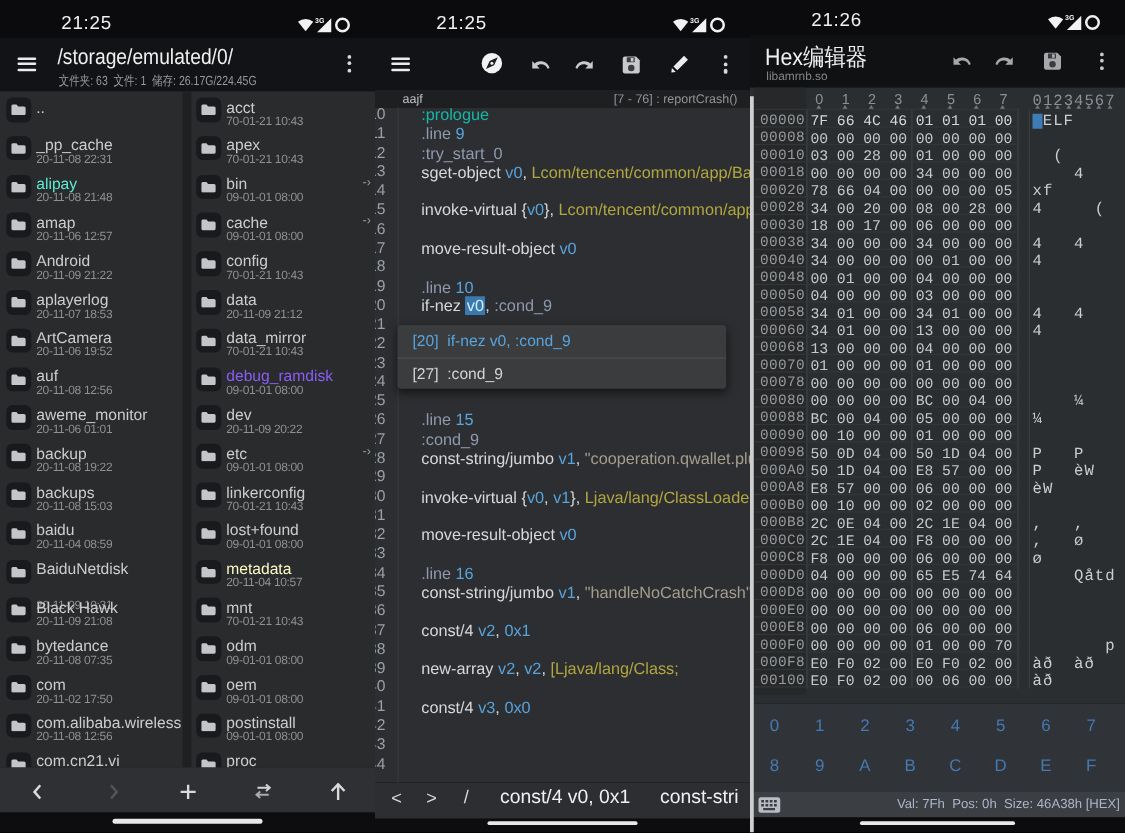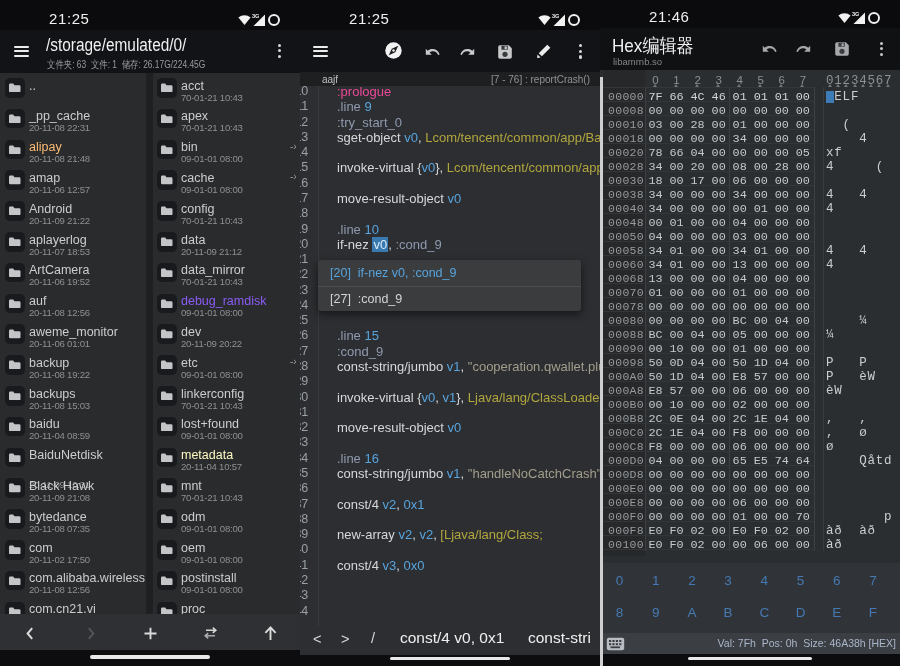--- a/index.html
+++ b/index.html
@@ -40,21 +40,21 @@
       <div class="abs" style="left:5px;top:35.8px;width:19.5px;height:19.5px;background:#191a1d;border-radius:5px"></div>
       <svg class="abs" style="left:9px;top:40.8px" width="11.5" height="9.2" viewBox="0 0 12.6 10">
         <path d="M0,2 Q0,0.6 1.4,0.6 L4.6,0.6 L6,2.3 L11.2,2.3 Q12.6,2.3 12.6,3.7 L12.6,8.6 Q12.6,10 11.2,10 L1.4,10 Q0,10 0,8.6 Z" fill="#c3c5c7"></path>
       </svg>
       <div class="abs" style="left:29px;top:36.3px;font-size:12.5px;color:#cbcdcf;white-space:nowrap">_pp_cache</div>
       <div class="abs" style="left:29px;top:49.3px;font-size:9.6px;color:#8e9092;letter-spacing:-0.25px;white-space:nowrap">20-11-08 22:31</div>
       <div class="abs" style="left:5px;top:66.6px;width:19.5px;height:19.5px;background:#191a1d;border-radius:5px"></div>
       <svg class="abs" style="left:9px;top:71.6px" width="11.5" height="9.2" viewBox="0 0 12.6 10">
         <path d="M0,2 Q0,0.6 1.4,0.6 L4.6,0.6 L6,2.3 L11.2,2.3 Q12.6,2.3 12.6,3.7 L12.6,8.6 Q12.6,10 11.2,10 L1.4,10 Q0,10 0,8.6 Z" fill="#c3c5c7"></path>
       </svg>
-      <div class="abs" style="left:29px;top:67.1px;font-size:12.5px;color:#fdba74;white-space:nowrap">alipay</div>
+      <div class="abs" style="left:29px;top:67.1px;font-size:12.5px;color:#5eead4;white-space:nowrap">alipay</div>
       <div class="abs" style="left:29px;top:80.1px;font-size:9.6px;color:#8e9092;letter-spacing:-0.25px;white-space:nowrap">20-11-08 21:48</div>
       <div class="abs" style="left:5px;top:97.4px;width:19.5px;height:19.5px;background:#191a1d;border-radius:5px"></div>
       <svg class="abs" style="left:9px;top:102.4px" width="11.5" height="9.2" viewBox="0 0 12.6 10">
         <path d="M0,2 Q0,0.6 1.4,0.6 L4.6,0.6 L6,2.3 L11.2,2.3 Q12.6,2.3 12.6,3.7 L12.6,8.6 Q12.6,10 11.2,10 L1.4,10 Q0,10 0,8.6 Z" fill="#c3c5c7"></path>
       </svg>
       <div class="abs" style="left:29px;top:97.9px;font-size:12.5px;color:#cbcdcf;white-space:nowrap">amap</div>
       <div class="abs" style="left:29px;top:110.9px;font-size:9.6px;color:#8e9092;letter-spacing:-0.25px;white-space:nowrap">20-11-06 12:57</div>
       <div class="abs" style="left:5px;top:128.2px;width:19.5px;height:19.5px;background:#191a1d;border-radius:5px"></div>
       <svg class="abs" style="left:9px;top:133.2px" width="11.5" height="9.2" viewBox="0 0 12.6 10">
         <path d="M0,2 Q0,0.6 1.4,0.6 L4.6,0.6 L6,2.3 L11.2,2.3 Q12.6,2.3 12.6,3.7 L12.6,8.6 Q12.6,10 11.2,10 L1.4,10 Q0,10 0,8.6 Z" fill="#c3c5c7"></path>
@@ -319,21 +319,21 @@
         <polygon points="6.8,14.6 11.2,14.6 9,17.4" fill="#ececec"></polygon>
       </g>
     </svg>
 <div class="abs" style="left:278.5px;top:44.0px;width:3.4px;height:3.4px;background:#d8d8d8;border-radius:50%"></div>
     <div class="abs" style="left:278.5px;top:49.6px;width:3.4px;height:3.4px;background:#d8d8d8;border-radius:50%"></div>
     <div class="abs" style="left:278.5px;top:55.2px;width:3.4px;height:3.4px;background:#d8d8d8;border-radius:50%"></div>
 <div class="abs" style="left:22px;top:73.5px;font-size:10px;color:#bfc1c3">aajf</div>
 <div class="abs" style="right:10px;top:74px;font-size:10px;color:#929496">[7 - 76] : reportCrash()</div>
 <div class="abs" style="left:17.5px;top:86px;width:1px;height:540px;background:#37393c"></div>
 <div class="abs" style="left:-13px;top:84.0px;width:21.3px;text-align:right;font-size:12.5px;color:#9aa0a6;white-space:nowrap">10</div>
-<div class="abs" style="left:37px;top:84.0px;font-size:13px;white-space:pre"><span style="color:#ec4899">:prologue</span></div>
+<div class="abs" style="left:37px;top:84.0px;font-size:13px;white-space:pre"><span style="color:#14b8a6">:prologue</span></div>
 <div class="abs" style="left:-13px;top:99.28px;width:21.3px;text-align:right;font-size:12.5px;color:#9aa0a6;white-space:nowrap">11</div>
 <div class="abs" style="left:37px;top:99.28px;font-size:13px;white-space:pre"><span style="color:#8f9aae">.line </span><span style="color:#58a4dd">9</span></div>
 <div class="abs" style="left:-13px;top:114.56px;width:21.3px;text-align:right;font-size:12.5px;color:#9aa0a6;white-space:nowrap">12</div>
 <div class="abs" style="left:37px;top:114.56px;font-size:13px;white-space:pre"><span style="color:#8f9aae">:try_start_0</span></div>
 <div class="abs" style="left:-13px;top:129.84px;width:21.3px;text-align:right;font-size:12.5px;color:#9aa0a6;white-space:nowrap">13</div>
 <div class="abs" style="left:37px;top:129.84px;font-size:13px;white-space:pre"><span style="color:#d6d8da">sget-object </span><span style="color:#58a4dd">v0</span><span style="color:#d6d8da">, </span><span style="color:#b2a63e">Lcom/tencent/common/app/Bas</span></div>
 <div class="abs" style="left:-13px;top:145.12px;width:21.3px;text-align:right;font-size:12.5px;color:#9aa0a6;white-space:nowrap">14</div>
 <div class="abs" style="left:-13px;top:160.39999999999998px;width:21.3px;text-align:right;font-size:12.5px;color:#9aa0a6;white-space:nowrap">15</div>
 <div class="abs" style="left:37px;top:160.39999999999998px;font-size:13px;white-space:pre"><span style="color:#d6d8da">invoke-virtual {</span><span style="color:#58a4dd">v0</span><span style="color:#d6d8da">}, </span><span style="color:#b2a63e">Lcom/tencent/common/app/</span></div>
 <div class="abs" style="left:-13px;top:175.68px;width:21.3px;text-align:right;font-size:12.5px;color:#9aa0a6;white-space:nowrap">16</div>
@@ -390,21 +390,21 @@
 <div class="abs" style="left:90px;top:657px;width:120px;height:3.4px;background:#e8e8e8;border-radius:2px"></div>
 </div>
 <div class="col" style="left:600px;width:300px">
 <div class="abs" style="left:0;top:0;width:300px;height:28px;background:#0b0b0d"></div>
 <div class="abs" style="left:0;top:28px;width:300px;height:42px;background:#101113"></div>
 <div class="abs" style="left:0;top:70px;width:300px;height:493px;background:#2b2e30"></div>
 <div class="abs" style="left:0;top:563px;width:300px;height:70px;background:#303439"></div>
 <div class="abs" style="left:0;top:633px;width:300px;height:21px;background:#3b3f44"></div>
 <div class="abs" style="left:0;top:654px;width:300px;height:12px;background:#0c0c0e"></div>
 <div style="position:absolute;left:0;top:-2px;width:300px;height:30px">
-      <div class="abs" style="left:49px;top:9.5px;font-size:15px;color:#f0f0f0;letter-spacing:.6px;font-weight:500">21:46</div>
+      <div class="abs" style="left:49px;top:9.5px;font-size:15px;color:#f0f0f0;letter-spacing:.6px;font-weight:500">21:26</div>
       <svg class="abs" style="left:238px;top:14px" width="13" height="11" viewBox="0 0 13 11">
         <path d="M0.4,3.4 A9.5,9.5 0 0 1 12.6,3.4 L6.5,11 Z" fill="#f2f2f2"></path>
       </svg>
       <svg class="abs" style="left:252px;top:12.5px" width="14" height="13" viewBox="0 0 14 13">
         <polygon points="13,1.5 13,13 1.5,13" fill="#f2f2f2"></polygon>
         <text x="0" y="5" font-size="5.6" font-weight="bold" fill="#f2f2f2" font-family="Liberation Sans">3G</text>
       </svg>
       <div class="abs" style="left:268px;top:13.5px;width:12px;height:12px;border:2.6px solid #f0f0f0;border-radius:50%"></div>
     </div>
 <div class="abs" style="left:12px;top:33px;font-size:19px;color:#f0f0f0;transform:scaleX(0.9);transform-origin:left">Hex编辑器</div>

